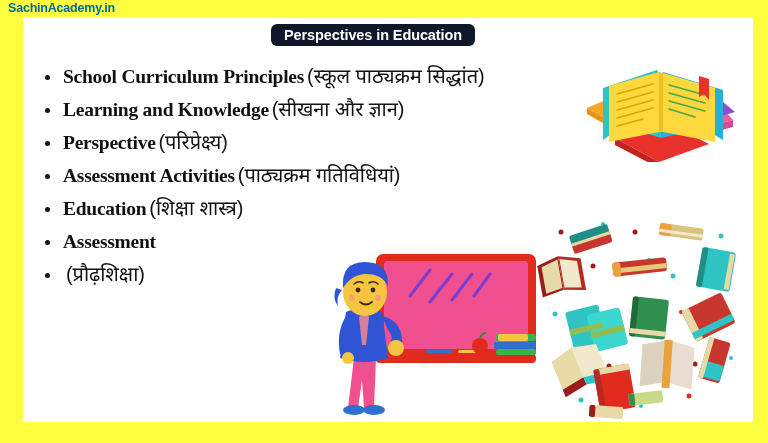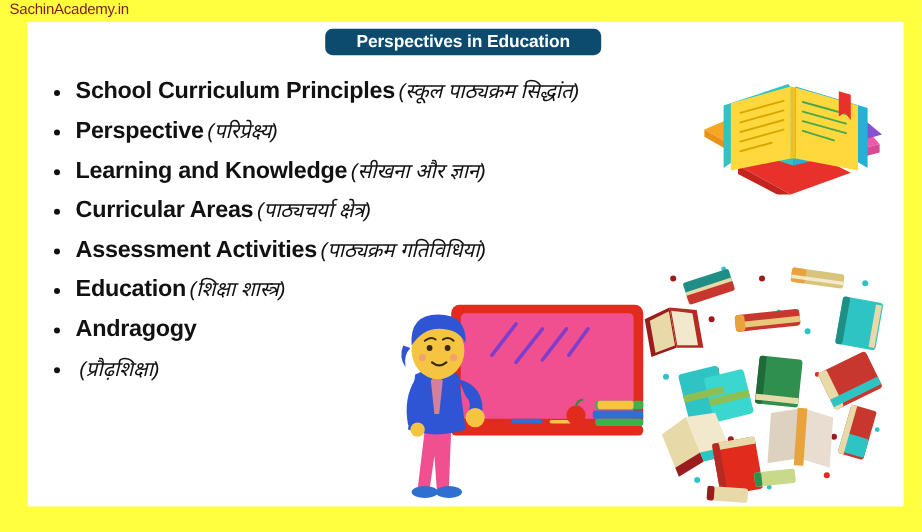--- a/index.html
+++ b/index.html
@@ -30,22 +30,22 @@
     width: 768px;
     height: 18px;
     background: #ffff3f;
     z-index: 6;
   }
   #watermark {
     position: absolute;
     left: 8px;
     top: 1px;
     font-size: 12.5px;
-    font-weight: normal;
-    color: #7f1d1d;
+    font-weight: bold;
+    color: #0369a1;
     letter-spacing: -0.2px;
     white-space: nowrap;
   }
 
   
   #page {
     position: absolute;
     left: 23px;
     top: 18px;
     width: 730px;
@@ -53,22 +53,22 @@
     background: #ffffff;
     overflow: hidden;
   }
 
   
   #title-badge {
     position: absolute;
     left: 248px;
     top: 6px;
     height: 22px;
-    padding: 0 26px;
-    background: #0c4a6e;
+    padding: 0 13px;
+    background: #0f172a;
     border-radius: 6px;
     display: flex;
     align-items: center;
     justify-content: center;
     z-index: 5;
   }
   #title-badge-text {
     color: #ffffff;
     font-size: 14.5px;
     font-weight: bold;
@@ -102,27 +102,27 @@
     top: 15px;
     width: 5px;
     height: 5px;
     border-radius: 50%;
     background: #111111;
   }
   .topic-en {
     font-size: 19.5px;
     font-weight: bold;
     letter-spacing: -0.25px;
+    font-family: Liberation Serif, serif;
   }
   .topic-hi {
-    font-size: 17px;
+    font-size: 20px;
     font-weight: normal;
     letter-spacing: -0.1px;
     margin-left: 3px;
-    font-style: italic;
   }
 
   
   #books-stack {
     position: absolute;
     right: 10px;
     top: 34px;
     width: 160px;
     height: 110px;
     z-index: 2;
@@ -161,36 +161,33 @@
 
     <div id="title-badge">
       <span id="title-badge-text">Perspectives in Education</span>
     </div>
 
     <ul id="topic-list">
       <li class="topic-item">
         <span class="topic-en">School Curriculum Principles</span><span class="topic-hi">(स्कूल पाठ्यक्रम सिद्धांत)</span>
       </li>
       <li class="topic-item">
+        <span class="topic-en">Learning and Knowledge</span><span class="topic-hi">(सीखना और ज्ञान)</span>
+      </li>
+      <li class="topic-item">
         <span class="topic-en">Perspective</span><span class="topic-hi">(परिप्रेक्ष्य)</span>
       </li>
       <li class="topic-item">
-        <span class="topic-en">Learning and Knowledge</span><span class="topic-hi">(सीखना और ज्ञान)</span>
-      </li>
-      <li class="topic-item">
-        <span class="topic-en">Curricular Areas</span><span class="topic-hi">(पाठ्यचर्या क्षेत्र)</span>
-      </li>
-      <li class="topic-item">
         <span class="topic-en">Assessment Activities</span><span class="topic-hi">(पाठ्यक्रम गतिविधियां)</span>
       </li>
       <li class="topic-item">
         <span class="topic-en">Education</span><span class="topic-hi">(शिक्षा शास्त्र)</span>
       </li>
       <li class="topic-item">
-        <span class="topic-en">Andragogy</span><span class="topic-hi"></span>
+        <span class="topic-en">Assessment</span><span class="topic-hi"></span>
       </li>
       <li class="topic-item">
         <span class="topic-en"></span><span class="topic-hi">(प्रौढ़शिक्षा)</span>
       </li>
     </ul>
 
     <svg id="books-stack" viewBox="0 0 160 110">
 
       <path d="M4 56 L46 38 L74 52 L32 72 Z" fill="#f5a623"></path>
       <path d="M4 56 L32 72 L32 78 L4 62 Z" fill="#e8921a"></path>

